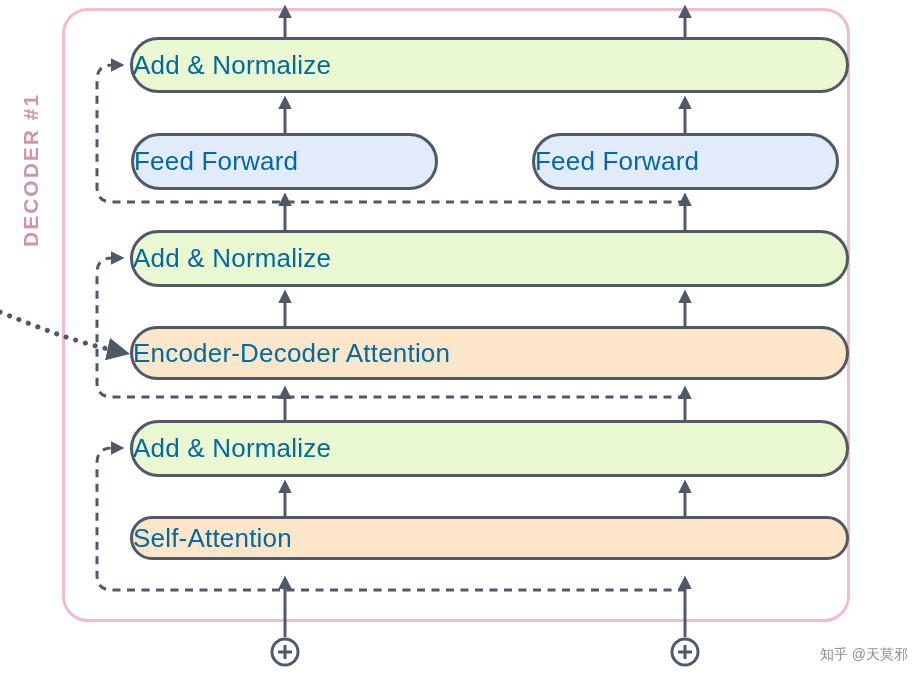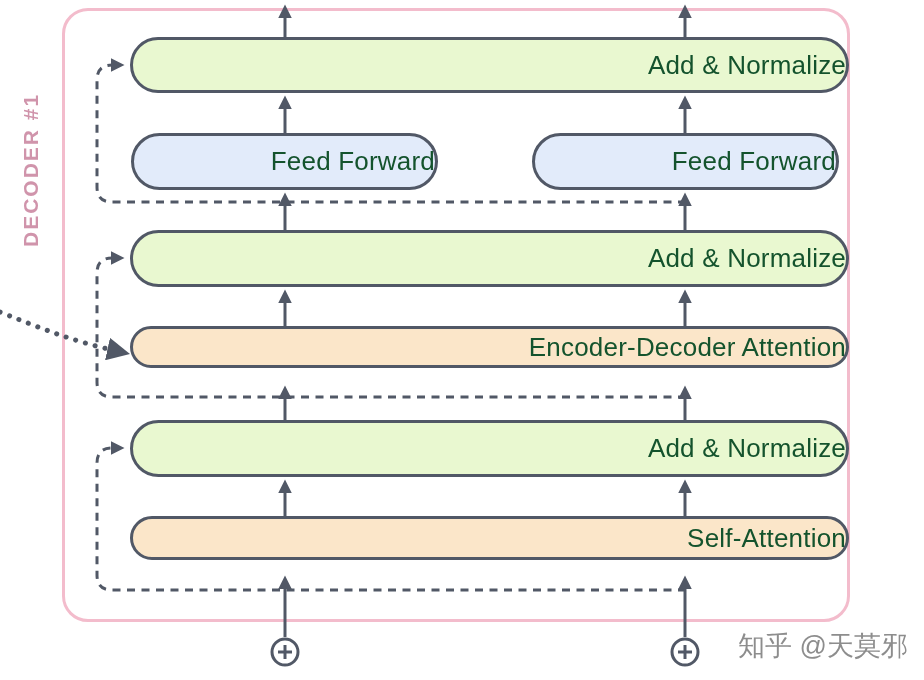--- a/index.html
+++ b/index.html
@@ -29,36 +29,36 @@
     left: 0; top: 0;
     width: 924px; height: 680px;
     z-index: 2;
   }
 
   .box {
     position: absolute;
     z-index: 3;
     display: flex;
     align-items: center;
-    justify-content: flex-end;
+    justify-content: flex-start;
     border: 3px solid #515866;
     border-radius: 31px;
     font-size: 26px;
-    color: #14532d;
+    color: #0369a1;
     letter-spacing: 0.2px;
   }
   .green  { background: #E9F8D0; }
   .orange { background: #FBE6C9; }
   .blue   { background: #E2EBFA; }
 
   .box-addnorm-top { left: 130px; top: 37px;  width: 719px; height: 56px; }
   .box-ff-left     { left: 131px; top: 133px; width: 307px; height: 57px; }
   .box-ff-right    { left: 532px; top: 133px; width: 307px; height: 57px; }
   .box-addnorm-mid { left: 130px; top: 230px; width: 719px; height: 57px; }
-  .box-encdec      { left: 130px; top: 326px; width: 719px; height: 42px; }
+  .box-encdec      { left: 130px; top: 326px; width: 719px; height: 54px; }
   .box-addnorm-bot { left: 130px; top: 420px; width: 719px; height: 57px; }
   .box-selfattn    { left: 130px; top: 516px; width: 719px; height: 44px; }
 
   .decoder-label {
     position: absolute;
     z-index: 4;
     left: -44px; top: 160px;
     width: 150px;
     text-align: center;
     transform: rotate(-90deg);
@@ -67,21 +67,21 @@
     font-size: 21px;
     letter-spacing: 2px;
     white-space: nowrap;
   }
 
   .watermark {
     position: absolute;
     z-index: 4;
     right: 16px; bottom: 16px;
     color: #8D8D8D;
-    font-size: 27px;
+    font-size: 14px;
     white-space: nowrap;
   }
 </style>
 </head>
 <body>
 
 <div class="stage">
 
   <div class="decoder-frame"></div>
 

